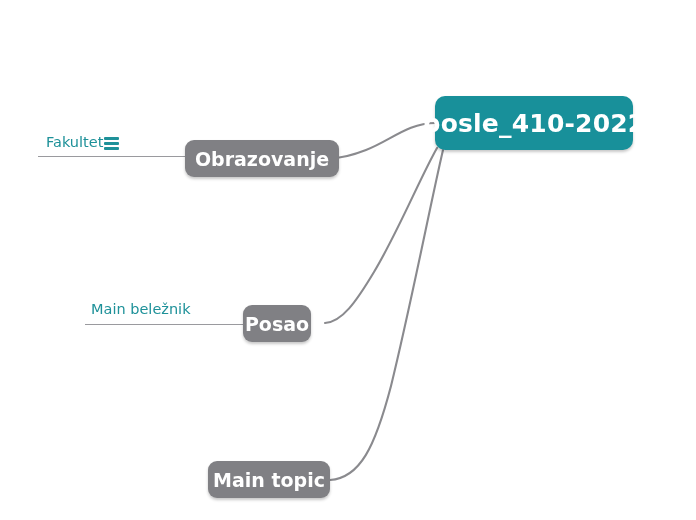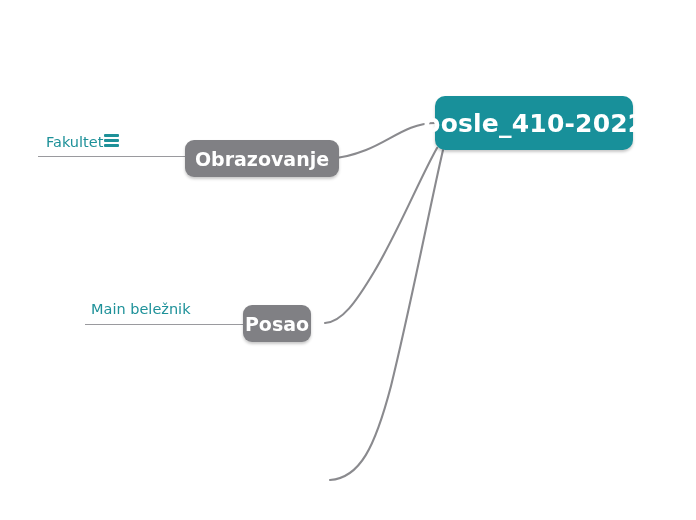--- a/index.html
+++ b/index.html
@@ -74,21 +74,21 @@
   .leaf {
     position: absolute;
     color: #1e9199;
     font-size: 14.5px;
     font-weight: normal;
     white-space: nowrap;
     user-select: none;
   }
   .leaf-label-row {
     display: flex;
-    align-items: flex-start;
+    align-items: flex-end;
     gap: 1px;
   }
   .leaf-underline {
     position: absolute;
     height: 1px;
     background: #9a9a9e;
   }
   .notes-icon {
     display: inline-block;
     width: 15px;
@@ -144,18 +144,21 @@
   <div class="leaf-underline" style="left:85px; top:324px; width:159px;"></div>
 
   <div class="node node-branch node-obrazovanje">
     <span>Obrazovanje</span>
   </div>
 
   <div class="node node-branch node-posao">
     <span>Posao</span>
   </div>
 
+  <div class="node node-branch node-maintopic">
+    <span>Main topic</span>
+  </div>
 
   <div class="node node-root">
     <span>posle_410-2022</span>
   </div>
 
 </div>
 
 </body></html>

